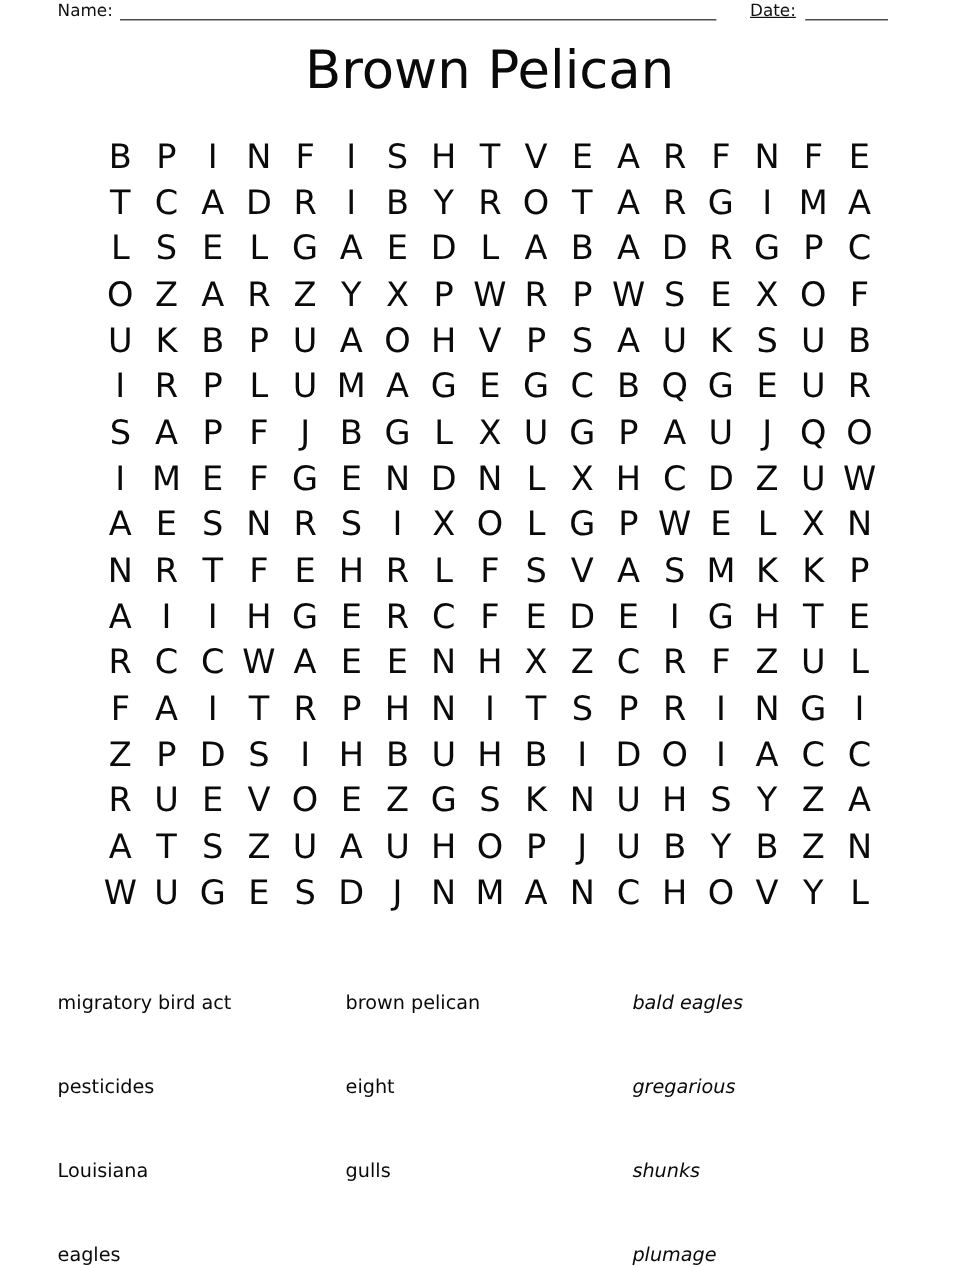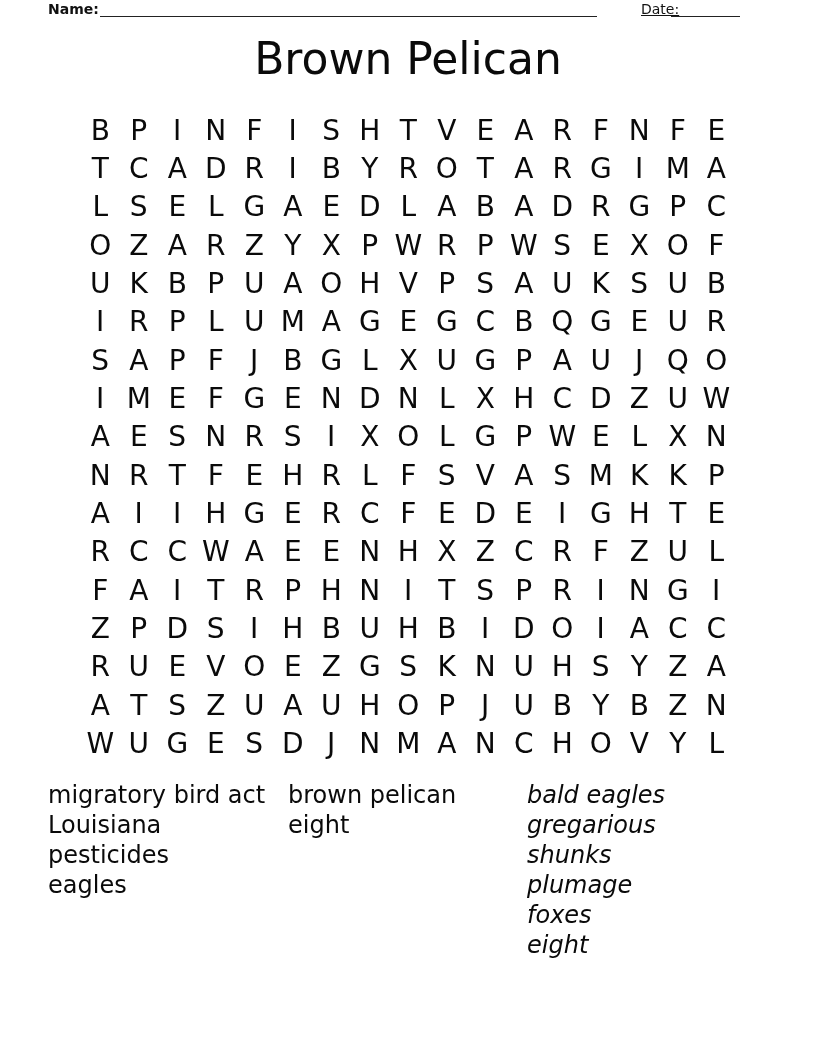--- a/index.html
+++ b/index.html
@@ -12,22 +12,22 @@
     font-family: "DejaVu Sans", sans-serif;
     overflow: hidden;
   }
   
   .hdr-label {
     position: absolute;
     top: 1px;
     font-size: 14px;
     color: #111111;
   }
-  #name-label { left: 48px; font-weight: bold; }
-  #date-label { left: 641px; text-decoration: underline; }
+  #name-label { left: 48px; }
+  #date-label { left: 625px; text-decoration: underline; }
   .blank-line {
     position: absolute;
     top: 0;
     height: 16px;
     border-bottom: 1.5px solid #222222;
   }
   #name-line { left: 100px; width: 497px; }
   #date-line { left: 671px; width: 69px; }
 
   
@@ -70,24 +70,25 @@
     width: 816px;
   }
   .word-col {
     position: absolute;
     top: 0;
   }
   #word-col-0 { left: 48px; }
   #word-col-1 { left: 288px; }
   #word-col-2 { left: 527px; font-style: italic; }
   .word-item {
-    font-size: 24px;
+    font-size: 16px;
     line-height: 29.9px;
     color: #0a0a0a;
     white-space: nowrap;
+    margin-top: 40px;
   }
 </style>
 </head>
 <body>
 
 <span id="name-label" class="hdr-label">Name:</span>
 <div id="name-line" class="blank-line"></div>
 
 <span id="date-label" class="hdr-label">Date:</span>
 <div id="date-line" class="blank-line"></div>
@@ -382,27 +383,28 @@
     <div class="cell">H</div>
     <div class="cell">O</div>
     <div class="cell">V</div>
     <div class="cell">Y</div>
     <div class="cell">L</div>
   </div>
 
 <div class="wordlist">
   <div id="word-col-0" class="word-col">
       <div class="word-item">migratory bird act</div>
+      <div class="word-item">pesticides</div>
       <div class="word-item">Louisiana</div>
-      <div class="word-item">pesticides</div>
       <div class="word-item">eagles</div>
     </div>
   <div id="word-col-1" class="word-col">
       <div class="word-item">brown pelican</div>
       <div class="word-item">eight</div>
+      <div class="word-item">gulls</div>
     </div>
   <div id="word-col-2" class="word-col">
       <div class="word-item">bald eagles</div>
       <div class="word-item">gregarious</div>
       <div class="word-item">shunks</div>
       <div class="word-item">plumage</div>
       <div class="word-item">foxes</div>
       <div class="word-item">eight</div>
     </div>
 </div>

